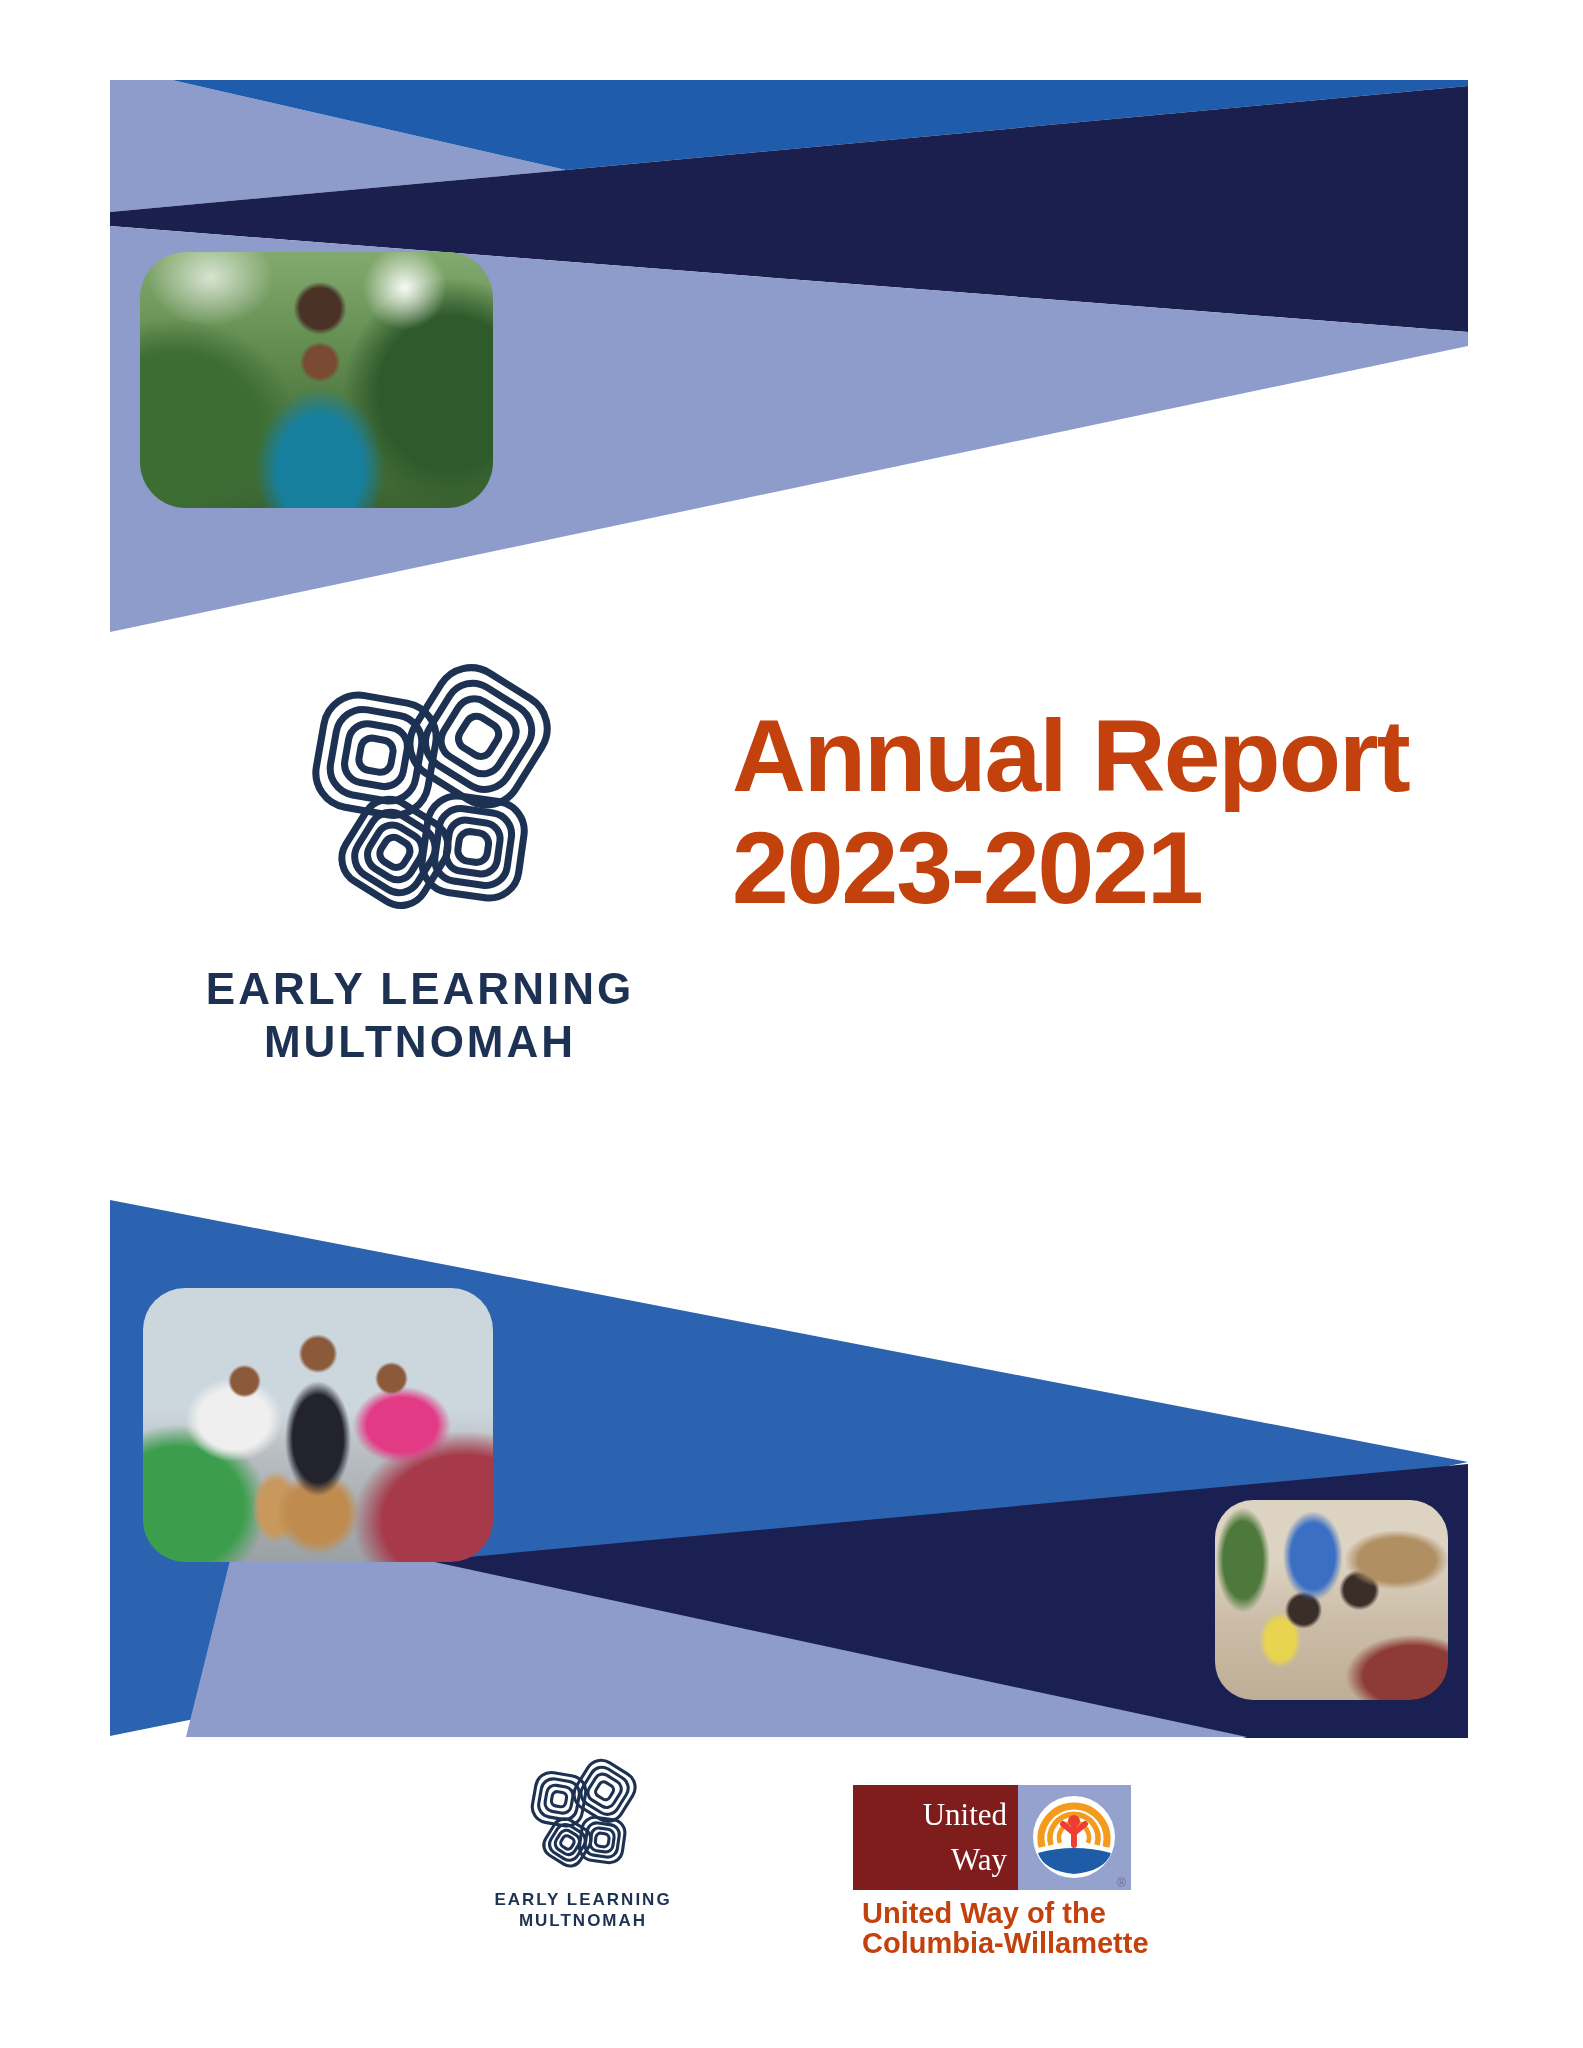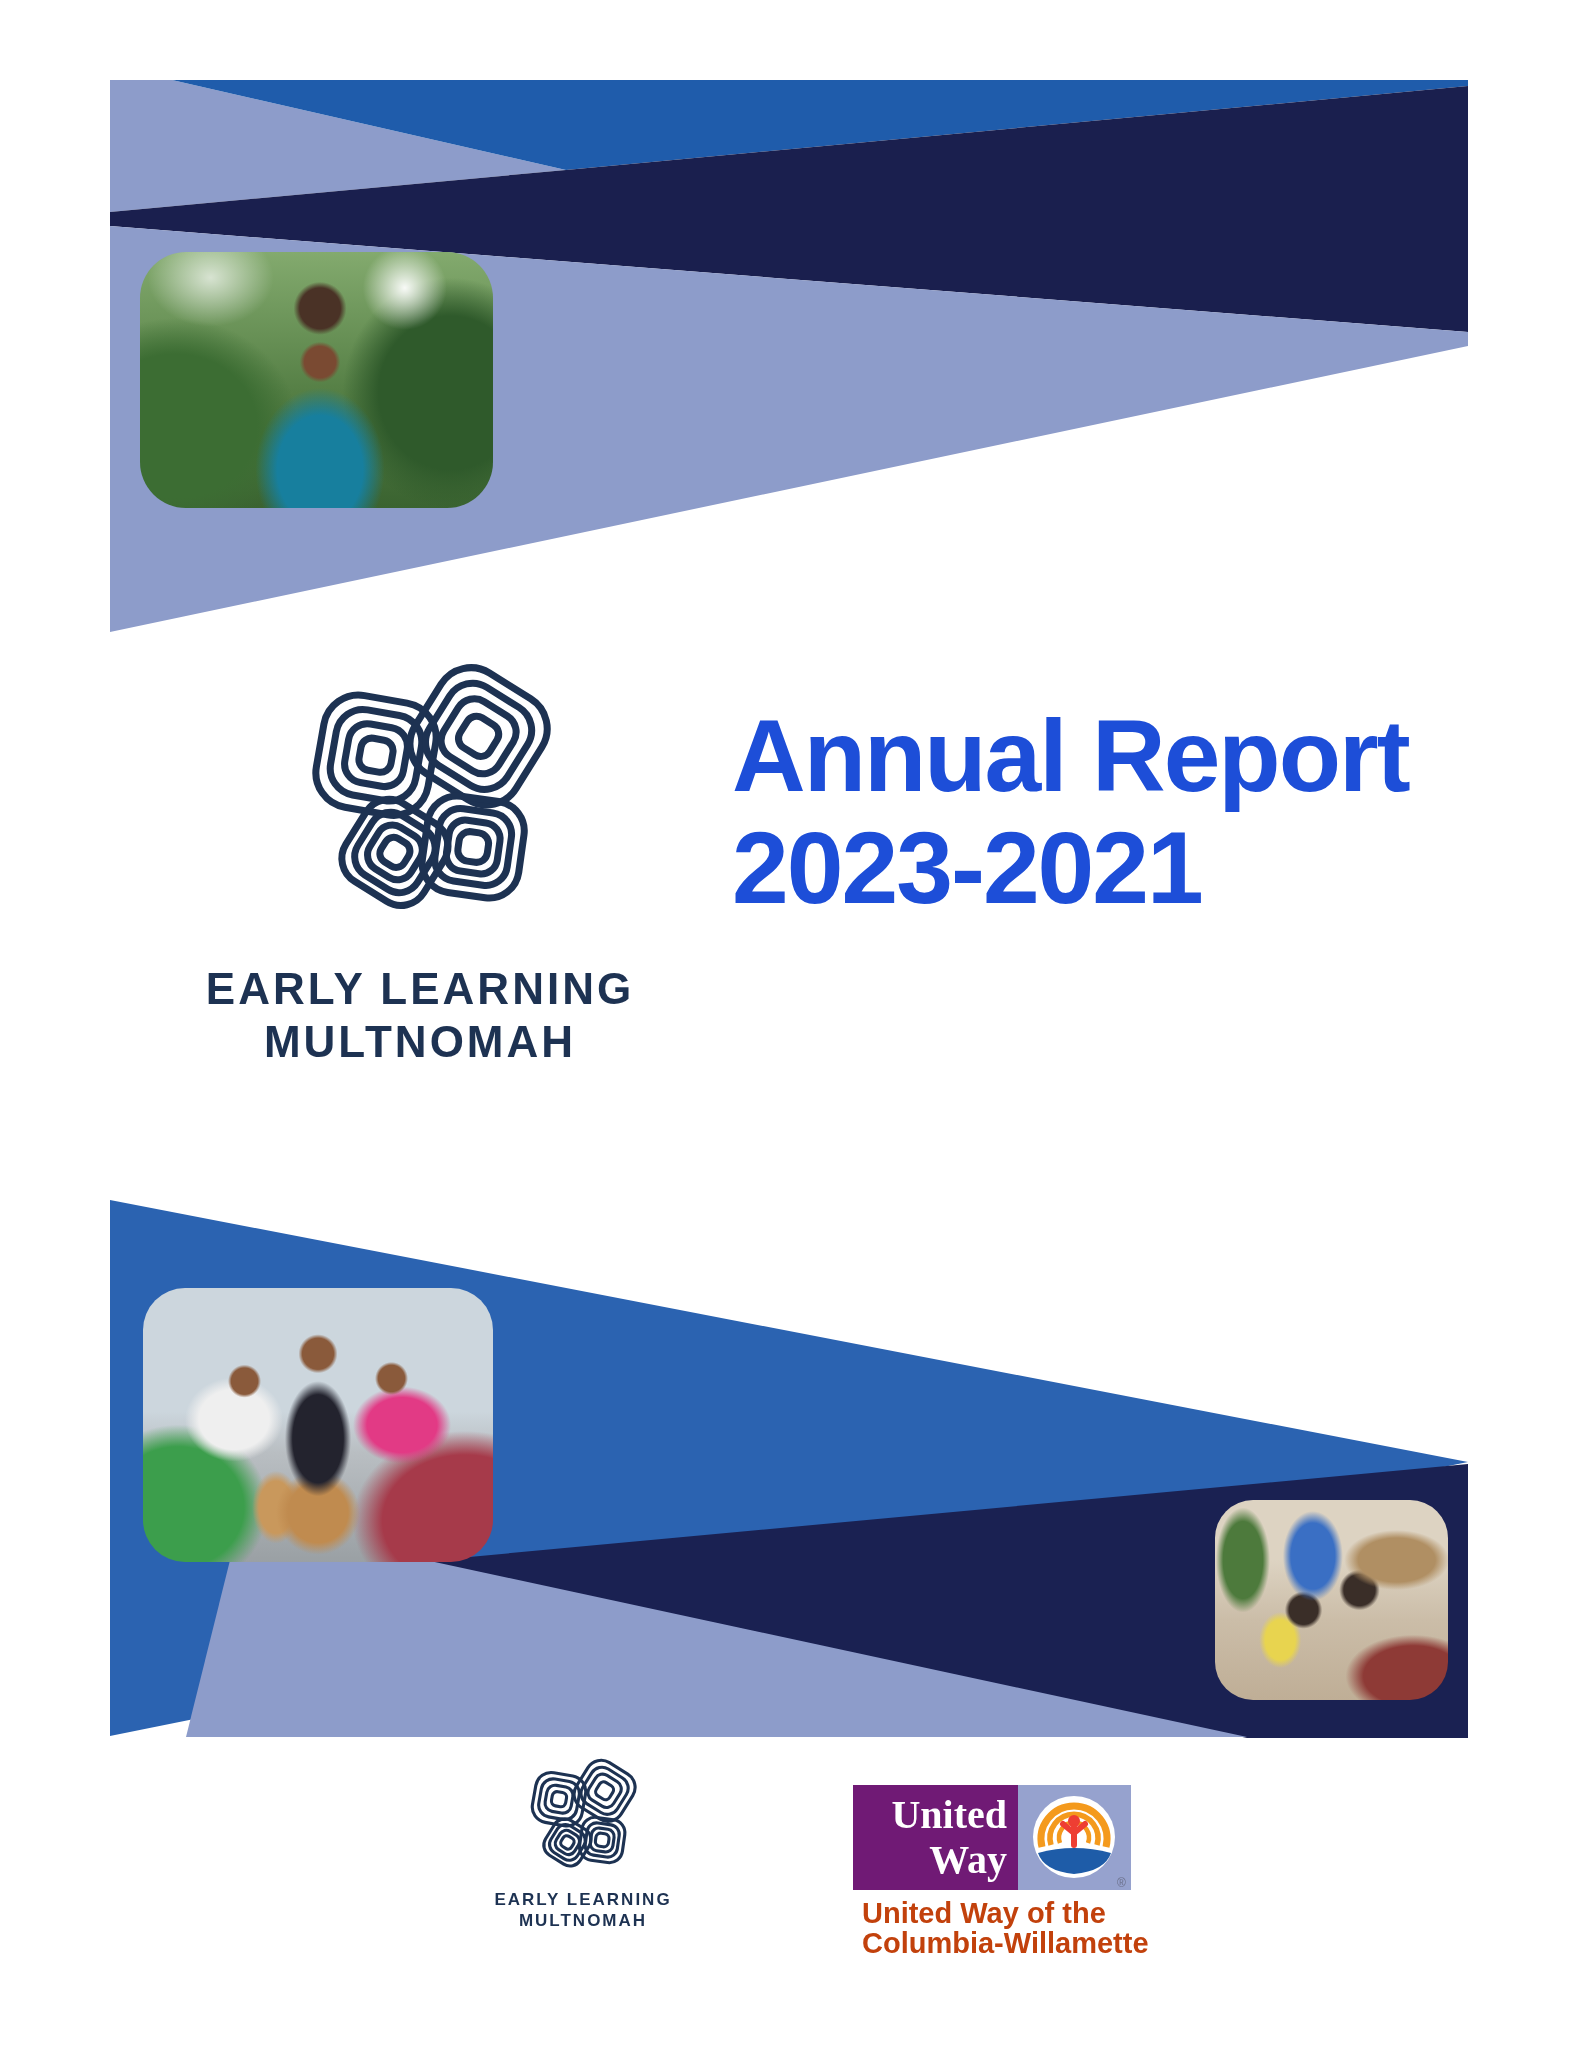--- a/index.html
+++ b/index.html
@@ -56,32 +56,32 @@
   }
 
   
   .butterfly-big{position:absolute;left:290px;top:658px;width:280px;height:270px;}
   .wordmark-line{position:absolute;width:560px;left:140px;text-align:center;
     font-weight:bold;color:#1D3252;letter-spacing:3px;}
   .wm1{top:964px;font-size:44px;}
   .wm2{top:1017px;font-size:44px;}
 
   .title{position:absolute;left:732px;top:700px;width:760px;
-    font-size:102px;line-height:112px;font-weight:bold;color:#1d4ed8;letter-spacing:-2px;}
+    font-size:102px;line-height:112px;font-weight:bold;color:#c2410c;letter-spacing:-2px;}
 
   
   .butterfly-small{position:absolute;left:517px;top:1756px;width:132px;height:120px;}
   .wordmark-small{position:absolute;left:433px;width:300px;text-align:center;
     font-weight:bold;color:#1D3252;letter-spacing:2px;font-size:17px;}
   .wms1{top:1890px;}
   .wms2{top:1911px;}
 
   .uw-logo{position:absolute;left:853px;top:1785px;width:278px;height:105px;display:flex;}
-  .uw-blue{width:165px;height:105px;background:#701a75;color:#ffffff;
-    font-family:"Liberation Serif", serif;font-weight:bold;font-size:40px;line-height:45px;
+  .uw-blue{width:165px;height:105px;background:#7f1d1d;color:#ffffff;
+    font-family:"Liberation Serif", serif;font-weight:normal;font-size:31px;line-height:45px;
     text-align:right;padding-top:7px;padding-right:11px;box-sizing:border-box;}
   .uw-light{width:113px;height:105px;background:#96A2CE;position:relative;}
   .uw-light svg{position:absolute;inset:0;}
   .uw-reg{position:absolute;left:1117px;top:1876px;font-size:12px;color:#6a6f8a;}
   .uw-caption{position:absolute;left:862px;top:1898px;font-weight:bold;color:#c2410c;
     font-size:29px;line-height:30px;}
 </style>
 </head>
 <body>
 

